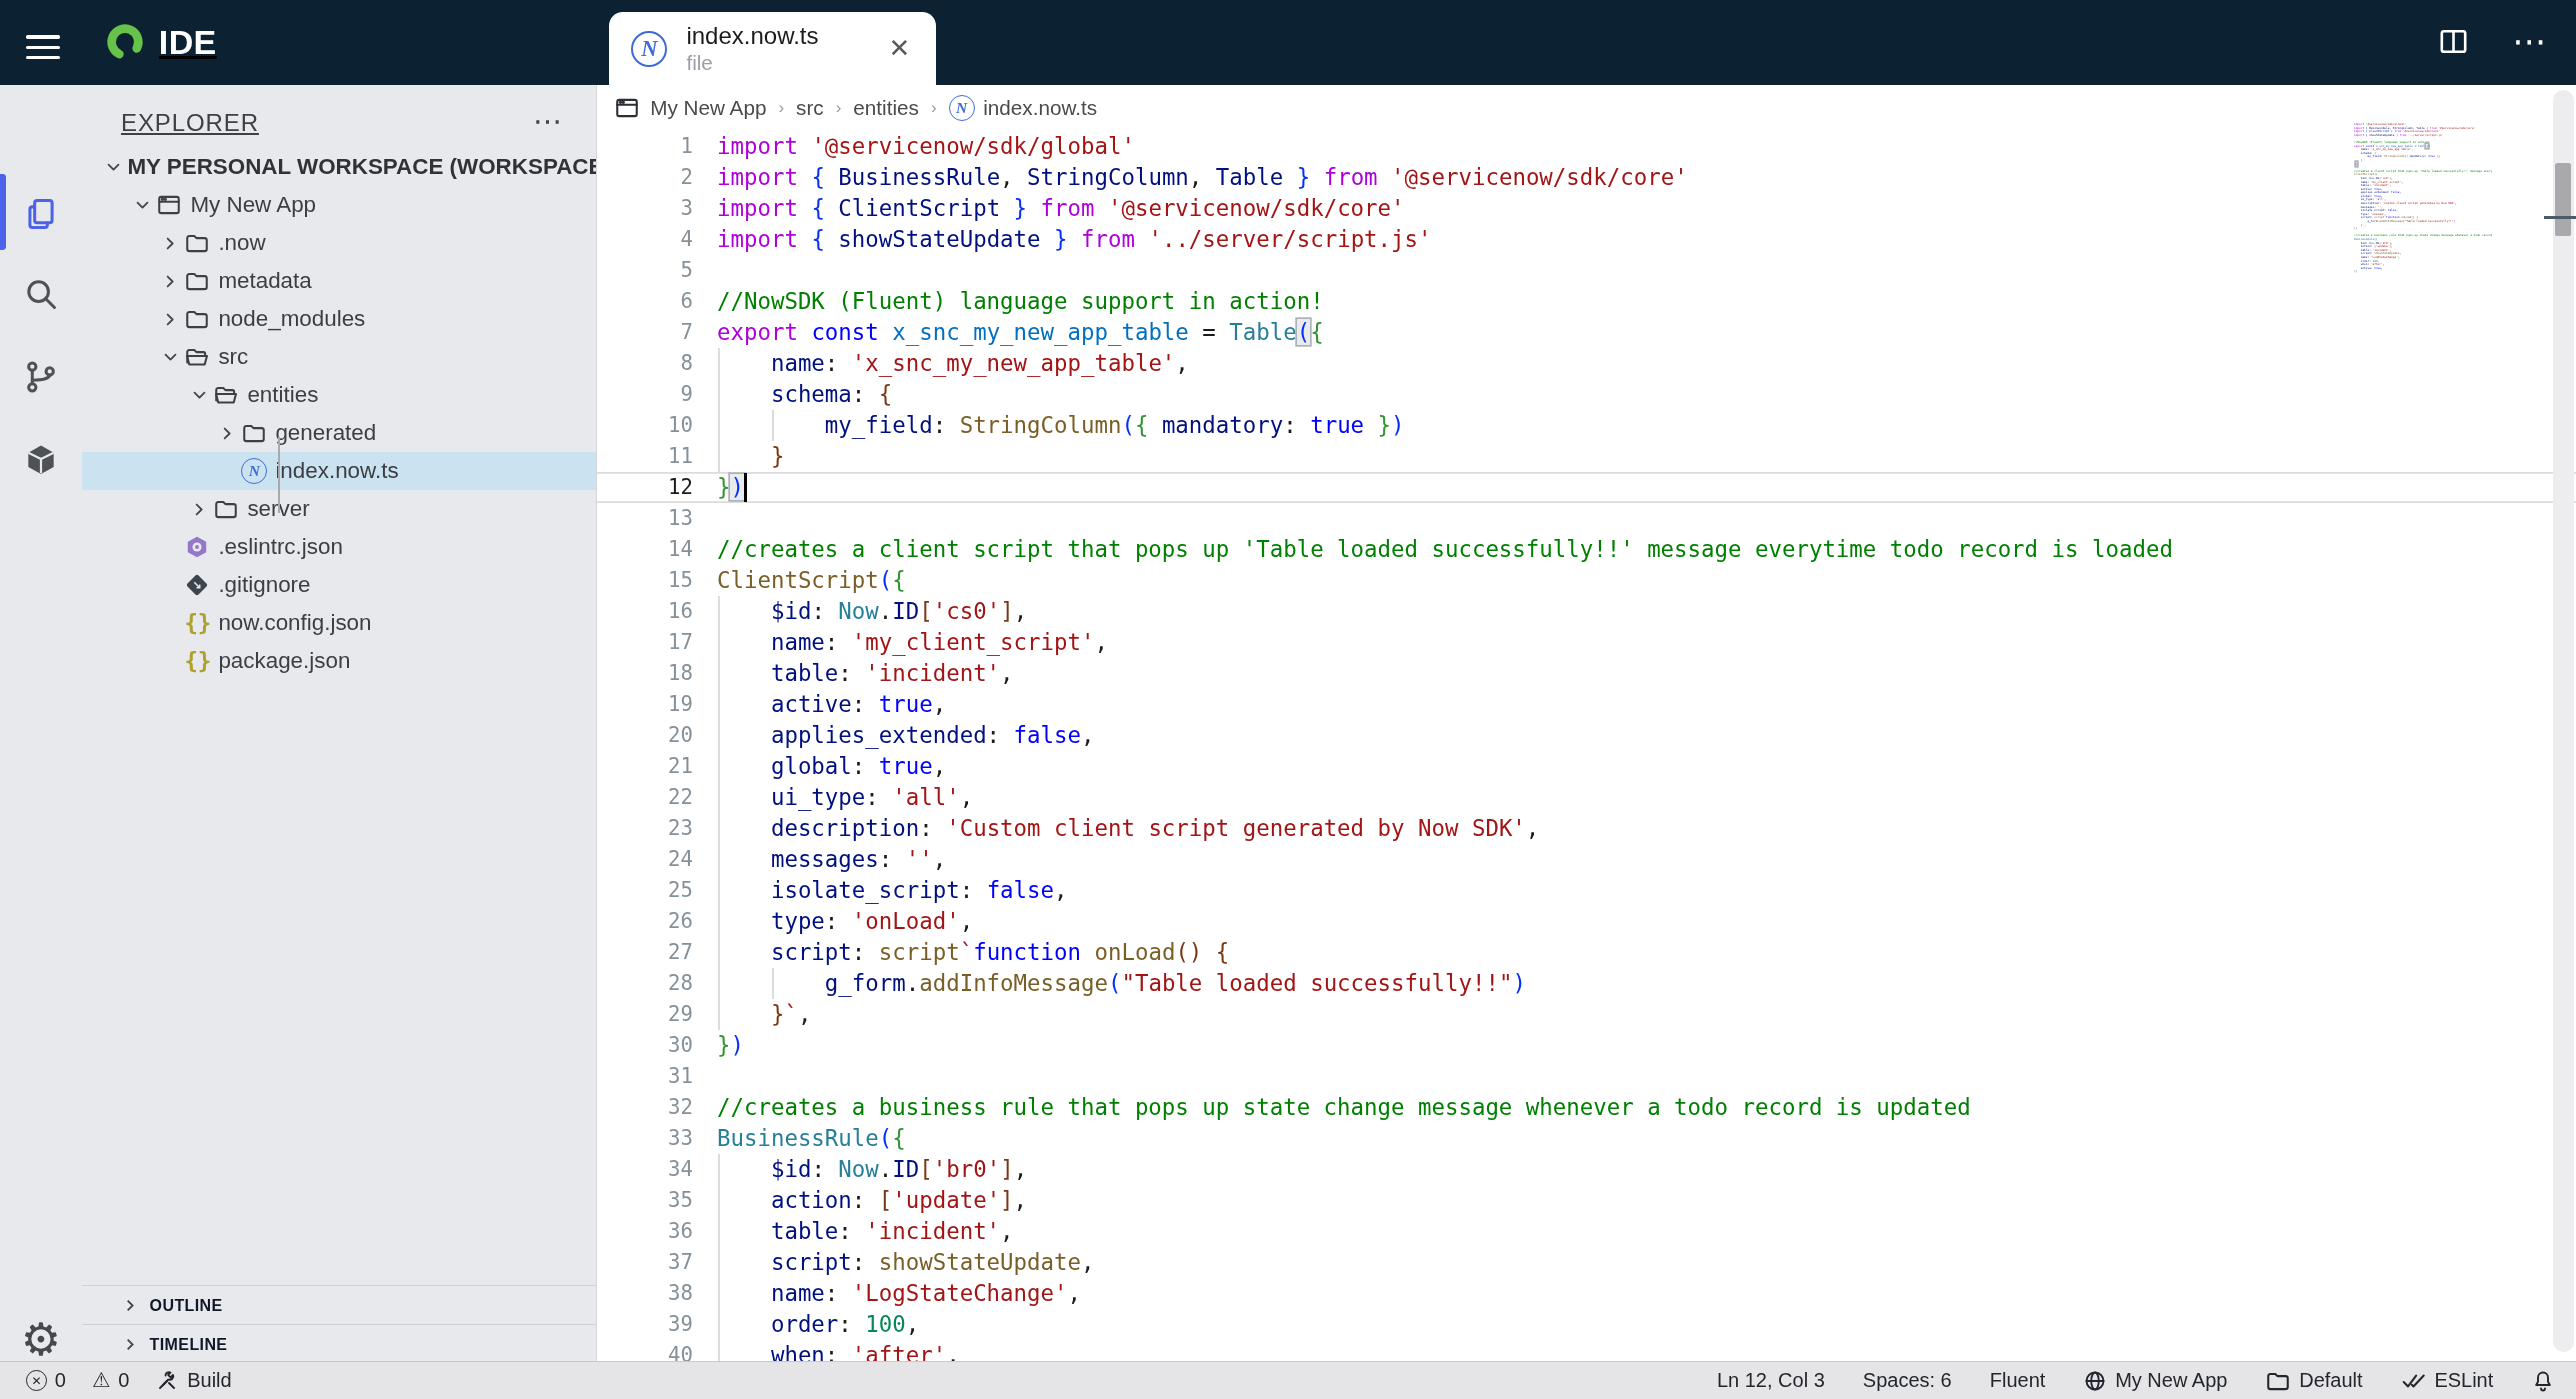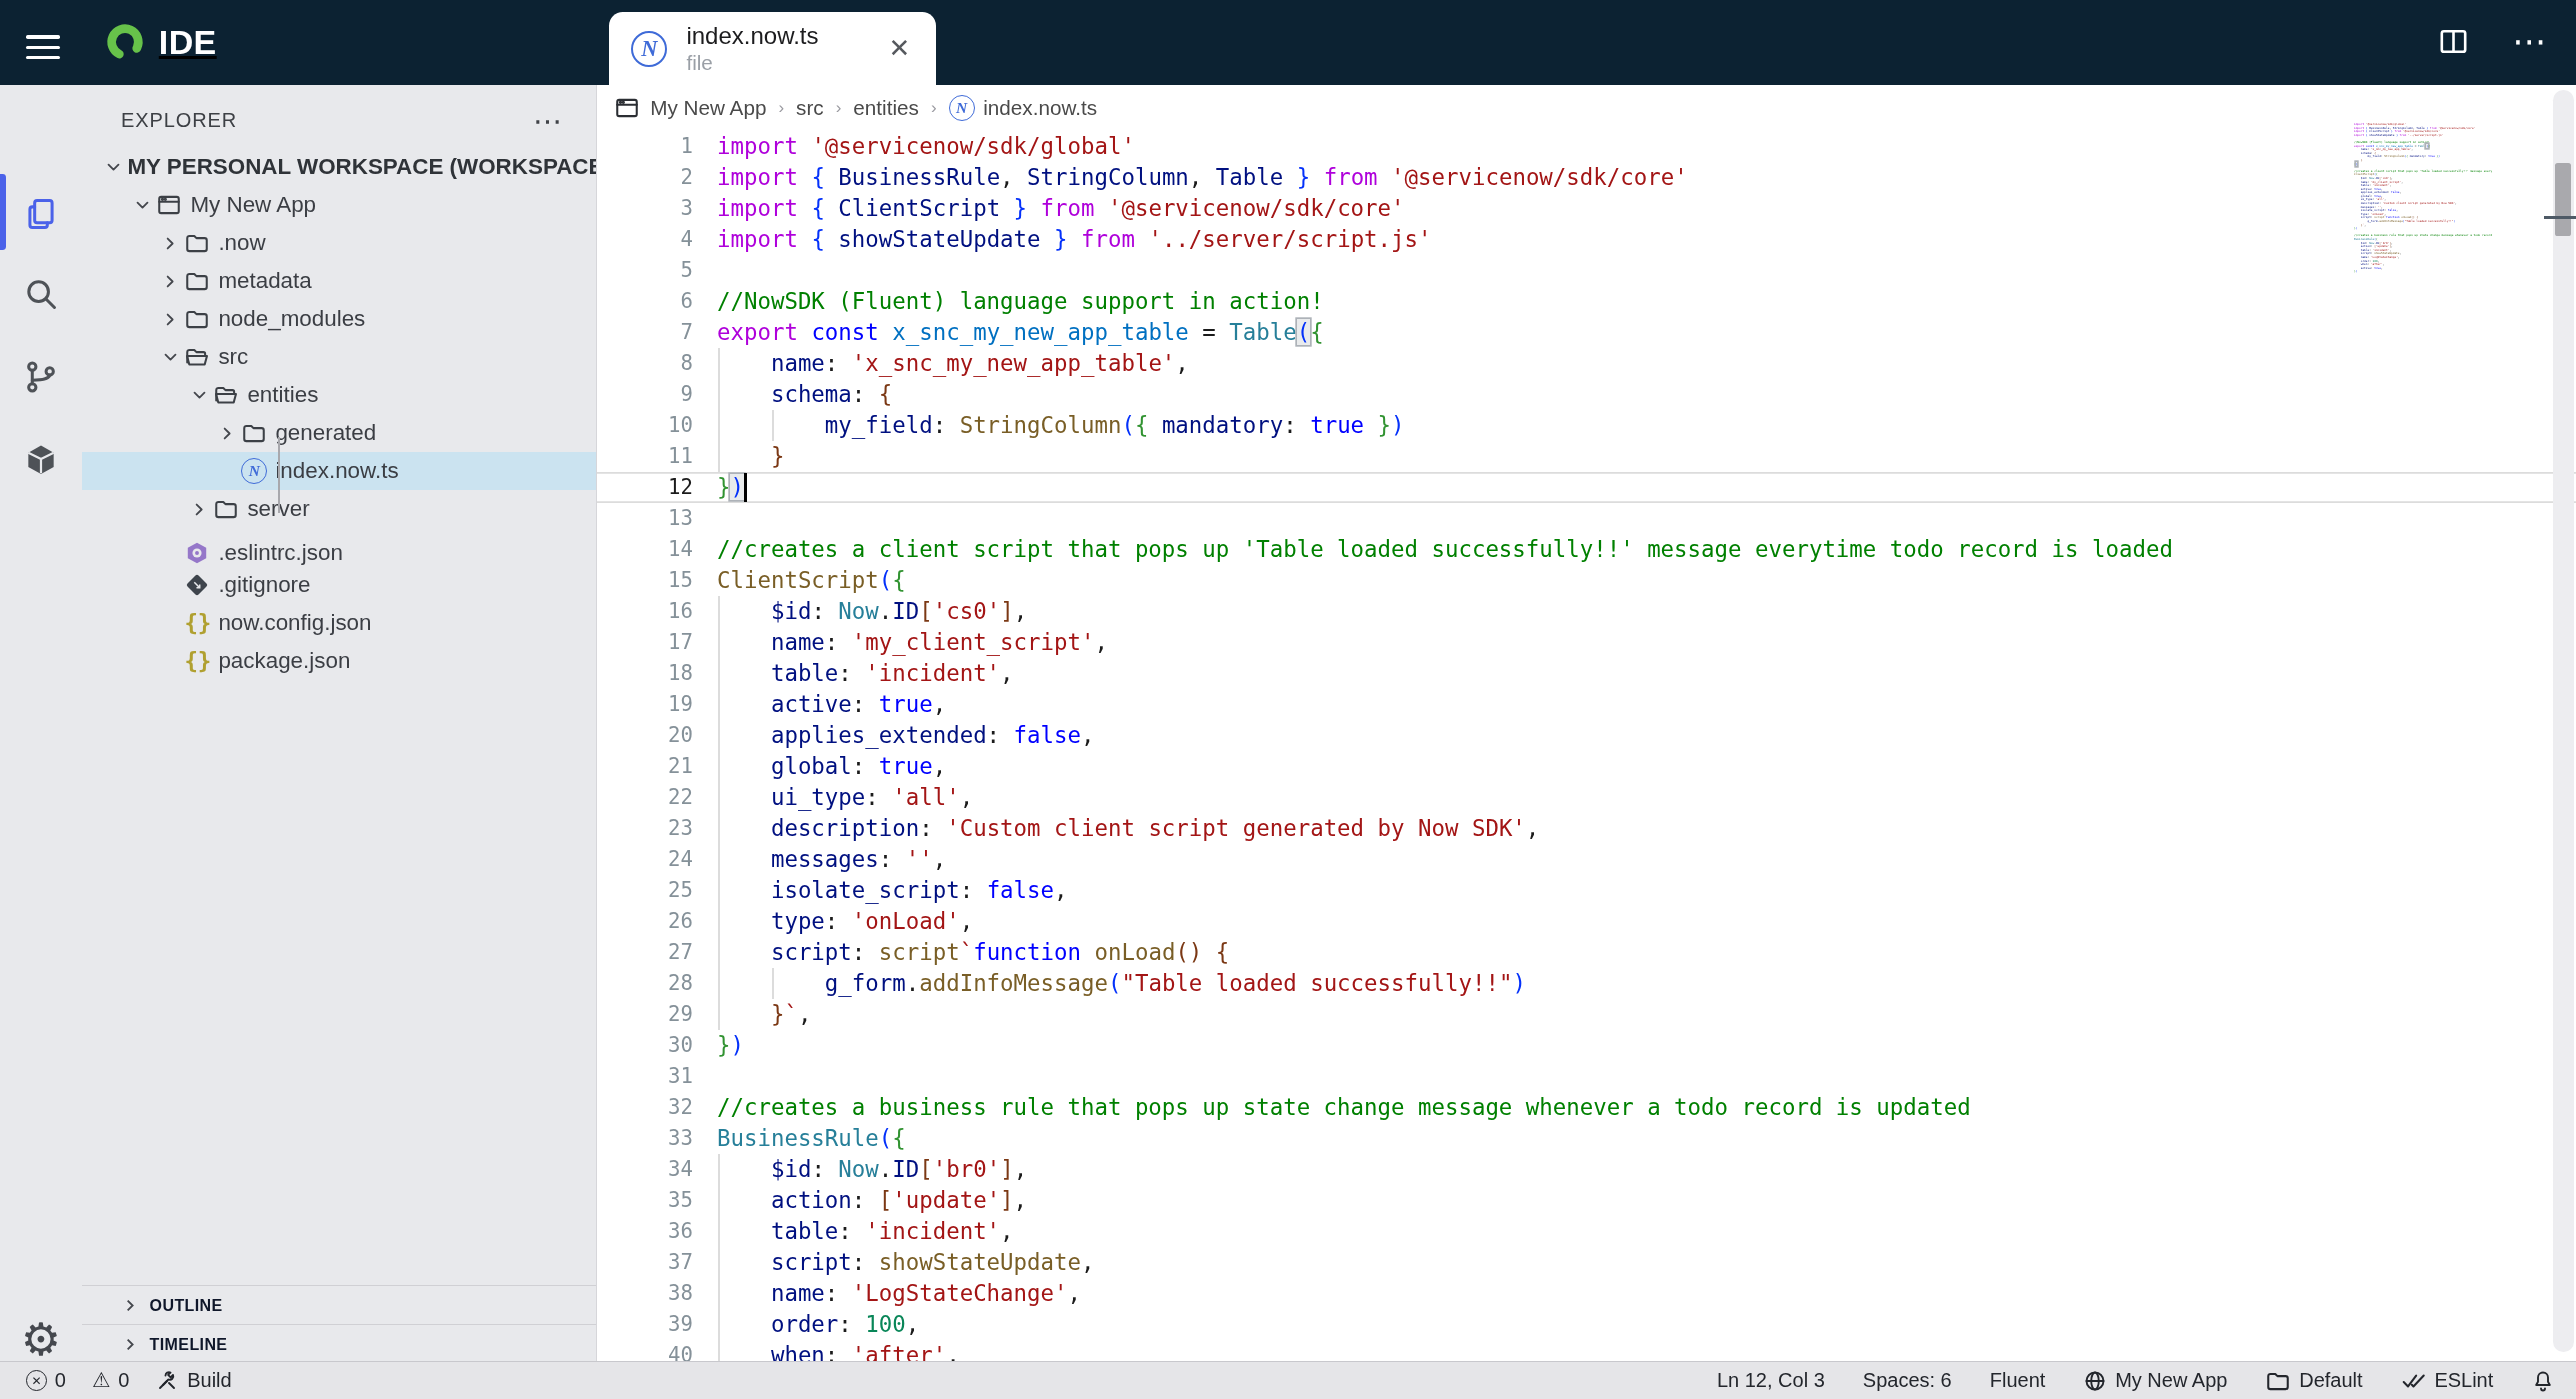--- a/index.html
+++ b/index.html
@@ -31,21 +31,21 @@
   
   #activitybar{position:absolute;left:0;top:85px;width:82px;height:1276px;background:#e8e9ec;}
   .act-item{position:absolute;left:0;width:82px;height:79px;display:flex;align-items:center;justify-content:center;cursor:pointer;color:#4e5257;}
   .act-item.active{color:#4b62e9;}
   .act-indicator{position:absolute;left:0;top:89px;width:6px;height:76px;background:#4b62e9;border-radius:0 3.4px 3.4px 0;}
   #gear-item{font-size:45px;color:#45484e;}
 
   
   #sidebar{position:absolute;left:82px;top:85px;width:514px;height:1276px;background:#e8e9ec;box-sizing:border-box;}
   #explorer-header{position:absolute;left:0;top:19px;width:100%;height:38px;}
-  #explorer-title{position:absolute;left:39px;top:5.2px;font-size:20px;color:#3d4045;letter-spacing:0.9px;}
+  #explorer-title{position:absolute;left:39px;top:5.2px;font-size:24px;color:#3d4045;letter-spacing:0.9px;text-decoration:underline;}
   #explorer-more{position:absolute;right:34px;top:0px;font-size:29px;color:#3f4247;cursor:pointer;}
   #tree{position:absolute;left:0;top:63px;width:100%;}
   .trow{position:relative;height:38px;display:flex;align-items:center;cursor:pointer;font-size:22.4px;color:#3b3e44;white-space:nowrap;}
   .trow.selected{background:#cbe3f0;}
   .trow.root-label{font-weight:700;color:#2f3338;}
   .t-chevron{width:28.4px;flex:0 0 auto;display:flex;align-items:center;justify-content:center;color:#44474d;}
   .t-icon{width:34px;flex:0 0 auto;display:flex;align-items:center;justify-content:flex-start;}
   .tree-guide{position:absolute;left:196px;width:1.7px;background:#a8a8ad;z-index:2;}
   .side-section{position:absolute;left:0;width:100%;height:39px;border-top:1.7px solid #d0d0d4;display:flex;align-items:center;cursor:pointer;}
   .side-section .t-chevron{margin-left:34px;}
@@ -286,21 +286,21 @@
               <polyline points="8,5 15,12 8,19" stroke-width="2.6"></polyline>
             </svg>
           </span>
           <span class="t-icon" style="color: rgb(60, 64, 70);">
             <svg class="icn" width="26" height="26" viewBox="0 0 24 24" fill="none" stroke="currentColor" stroke-width="1.9" stroke-linecap="round" stroke-linejoin="round">
               <path d="M3 7.5a2 2 0 0 1 2-2h4.5l2 2H19a2 2 0 0 1 2 2v8a2 2 0 0 1-2 2H5a2 2 0 0 1-2-2z"></path>
             </svg>
           </span>
           <span>server</span>
         </div>
-        <div class="trow" style="padding-left: 74px; align-items: flex-end;">
+        <div class="trow" style="padding-left: 74px;">
           <span class="t-chevron"></span>
           <span class="t-icon" style="color: rgb(60, 64, 70);">
             <svg class="icn" width="26" height="26" viewBox="0 0 24 24">
               <polygon points="12,2.5 20.5,7.2 20.5,16.8 12,21.5 3.5,16.8 3.5,7.2" fill="#9577c9"></polygon>
               <circle cx="12" cy="12" r="4.2" fill="#e8e9ec"></circle>
               <circle cx="12" cy="12" r="1.8" fill="#9577c9"></circle>
             </svg>
           </span>
           <span>.eslintrc.json</span>
         </div>

